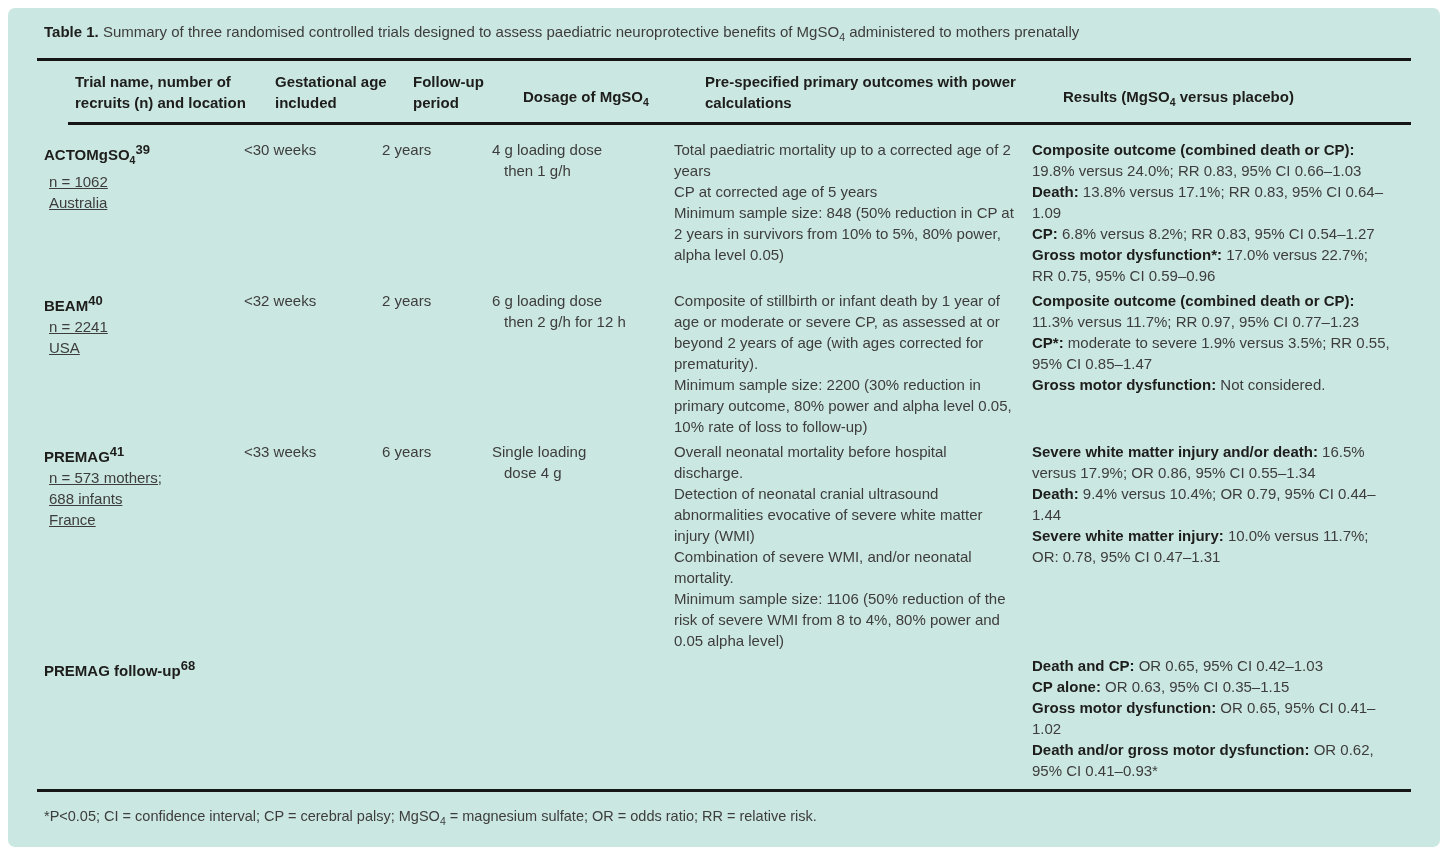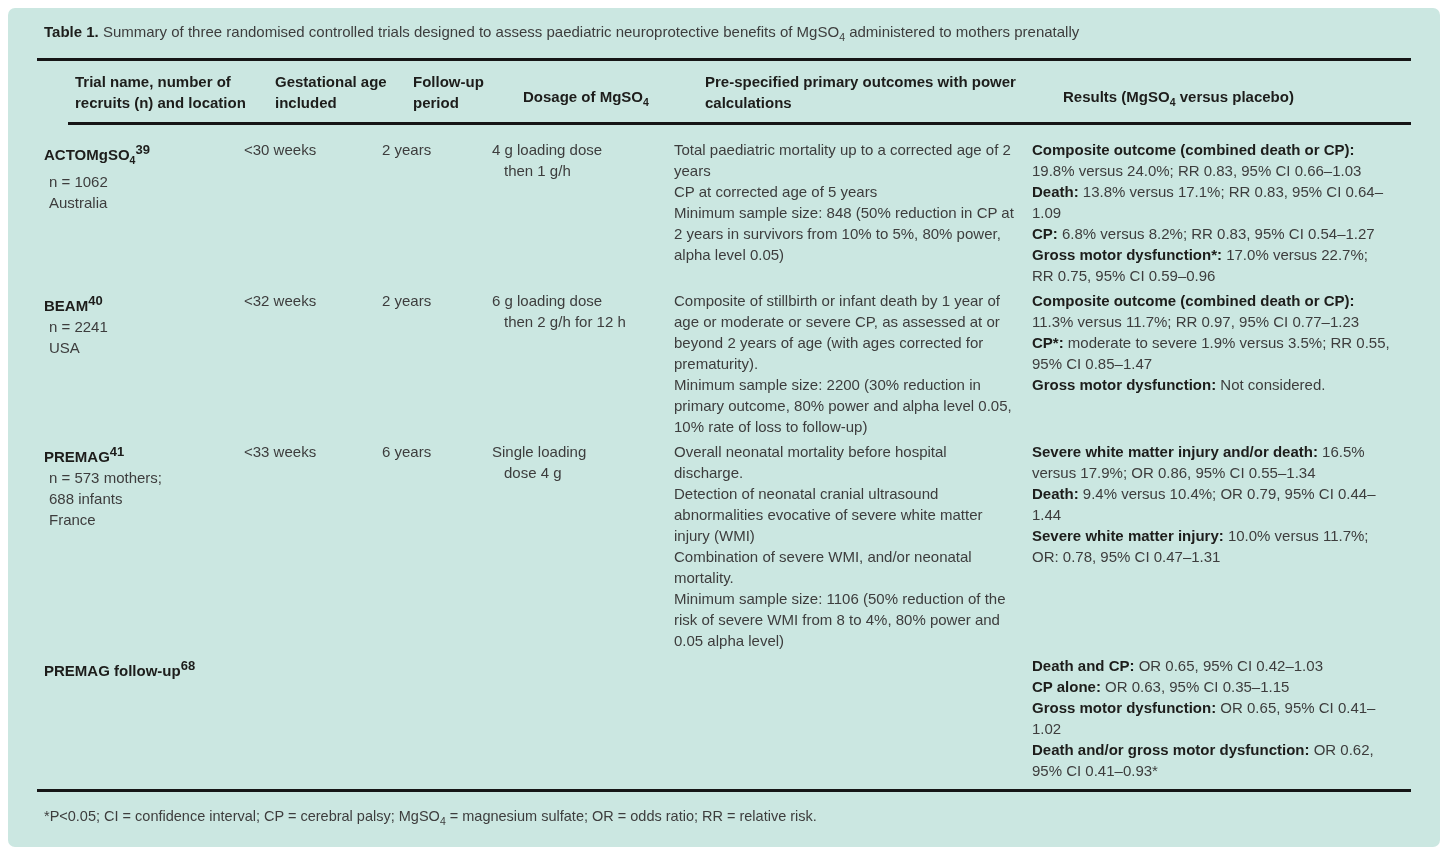--- a/index.html
+++ b/index.html
@@ -41,21 +41,21 @@
   .thead .hcell{padding-right:14px;}
   .trow{
     padding:0 7px;align-items:start;
     font-size:15px;line-height:21px;
   }
   .trow.first{padding-top:14px;}
   .trow + .trow{margin-top:4px;}
   .cell{padding-right:14px;}
   .cell p{margin:0;}
   b{color:var(--heading-text);}
-  .trial-sub{padding-left:5px;}
+  .trial-sub{padding-left:5px;text-decoration:underline;}
   .indent{padding-left:12px;}
   sub.sub{font-size:10.5px;}
   sup.ref{font-size:13px;}
   .tfoot{
     border-top:3px solid var(--rule);
     margin-top:8px;
     padding:10px 7px 12px 7px;
     font-size:14.5px;line-height:28px;
   }
 </style>

